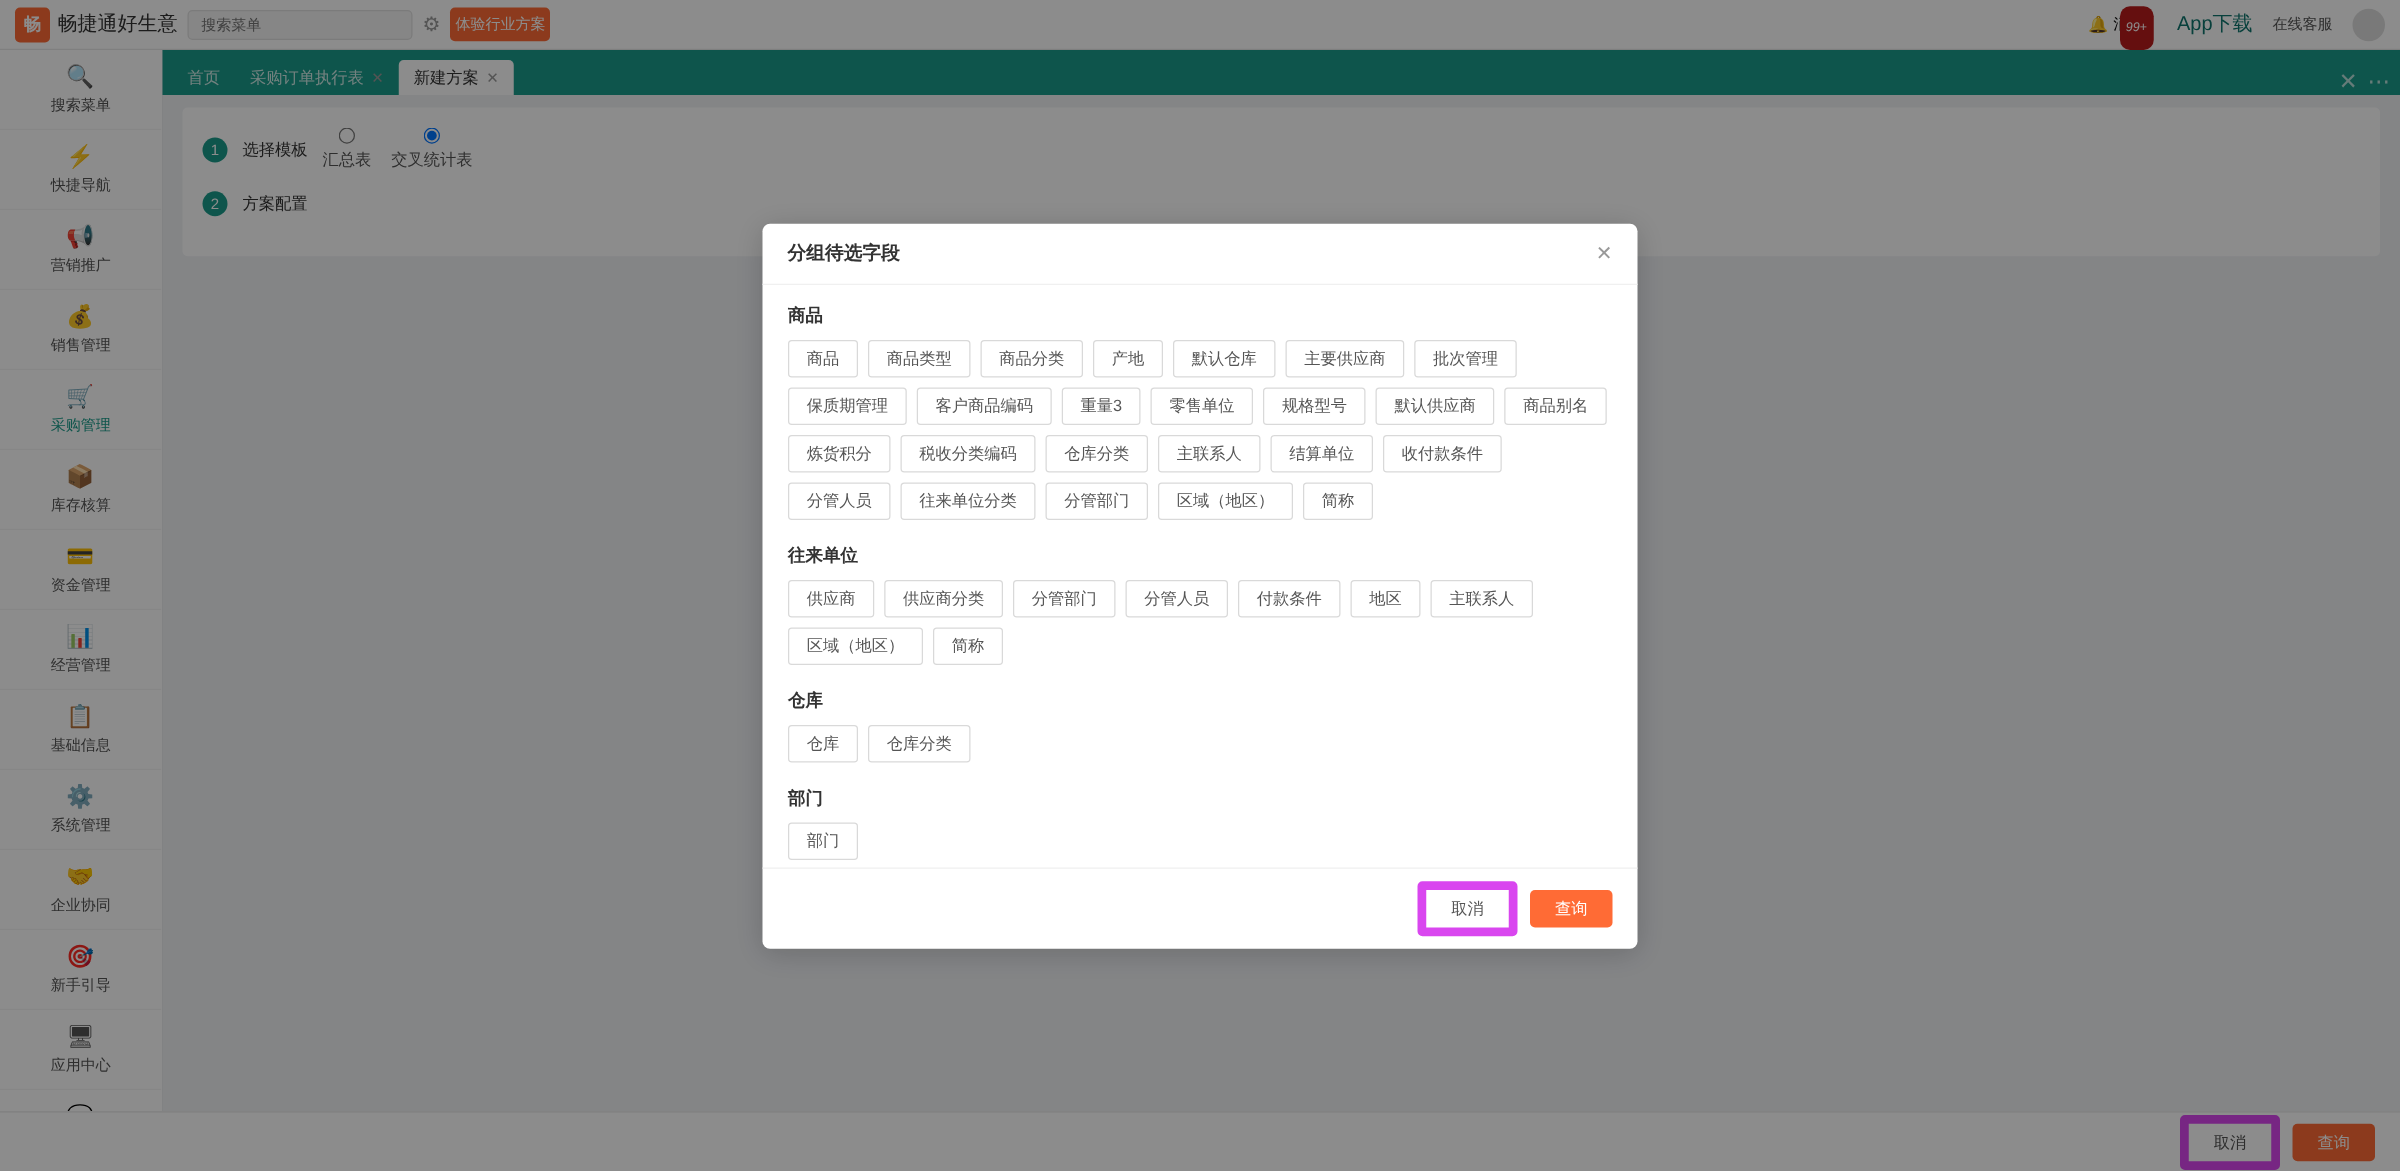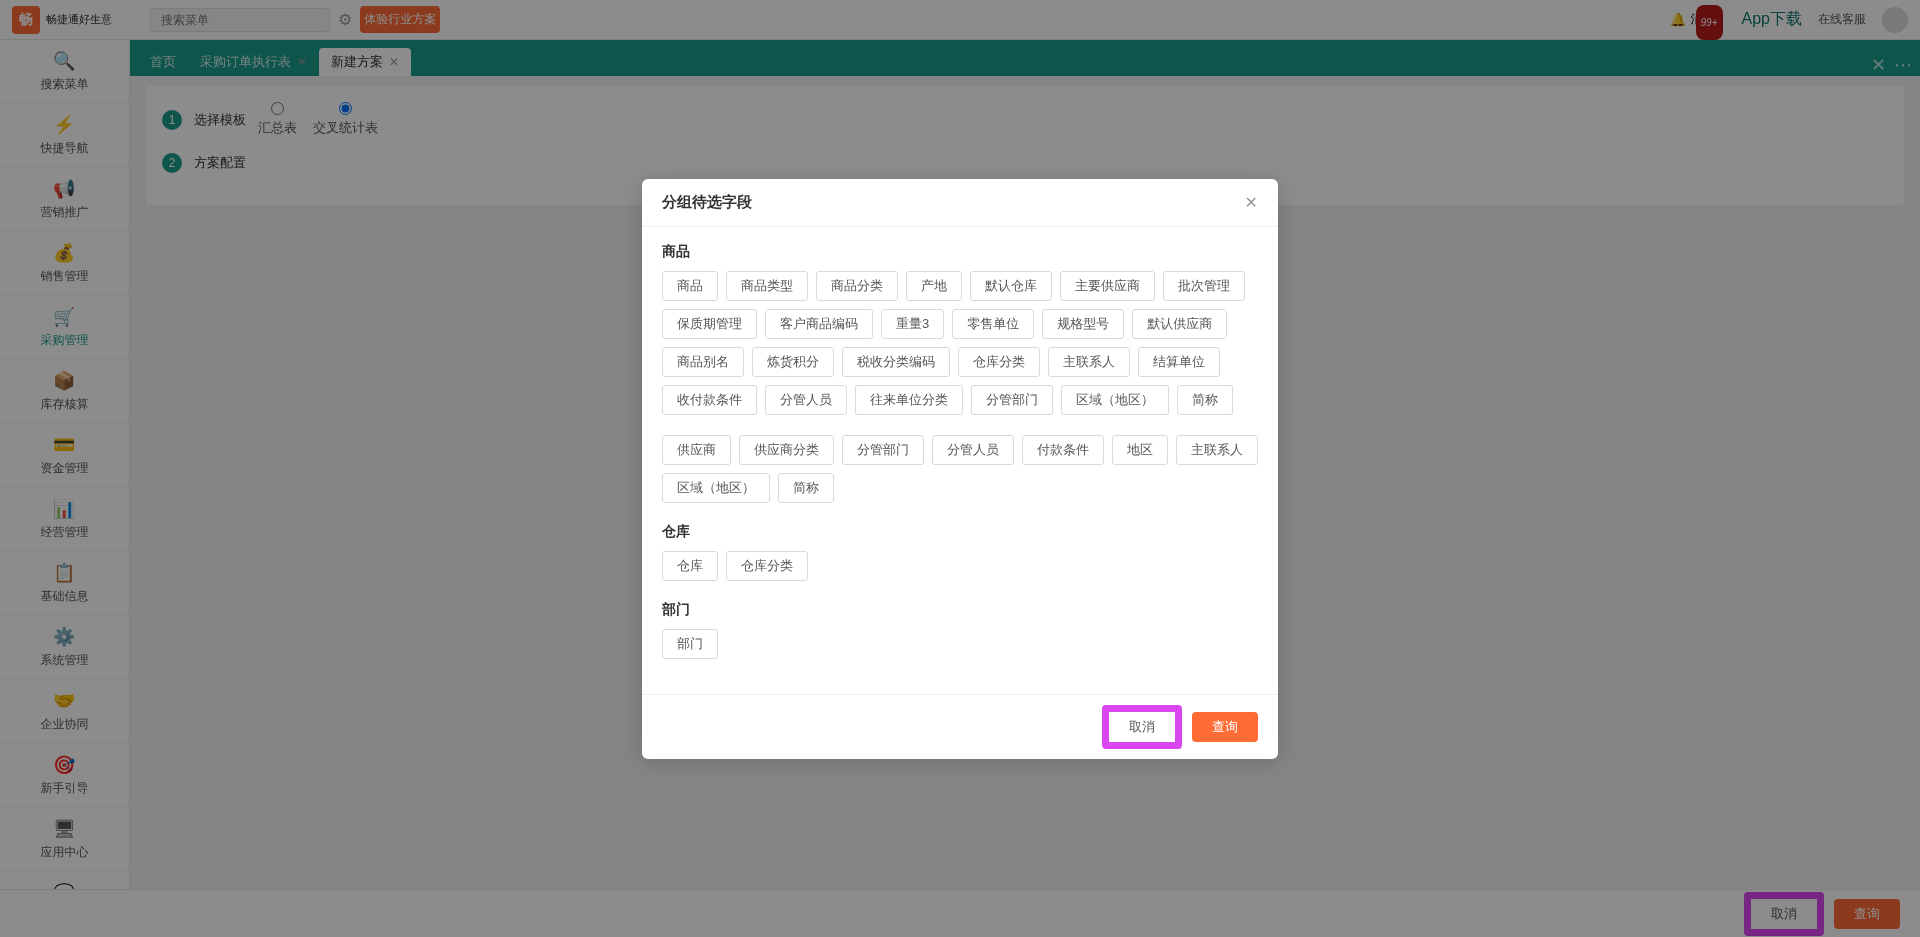--- a/index.html
+++ b/index.html
@@ -24,21 +24,21 @@
       gap: 6px;
       width: 130px;
     }
     .logo-icon {
       width: 28px; height: 28px;
       background: #ff6b35;
       border-radius: 4px;
       display: flex; align-items: center; justify-content: center;
       color: white; font-size: 14px; font-weight: bold;
     }
-    .logo-text { color: #333; font-size: 11px; font-weight: 500; }
+    .logo-text { color: #333; font-size: 16px; font-weight: 500; }
     .search-bar {
       background: #f5f5f5;
       border: 1px solid #e0e0e0;
       border-radius: 4px;
       padding: 4px 10px;
       width: 180px;
       font-size: 12px;
       color: #999;
     }
     .top-actions { margin-left: auto; display: flex; align-items: center; gap: 16px; }
@@ -145,21 +145,21 @@
     }
 
     
     .modal {
       position: fixed;
       top: 50%;
       left: 50%;
       transform: translate(-50%, -50%);
       background: #fff;
       border-radius: 6px;
-      width: 636px;
+      width: 700px;
       max-height: 580px;
       display: flex;
       flex-direction: column;
       z-index: 201;
       box-shadow: 0 4px 24px rgba(0,0,0,0.18);
     }
     .modal-header {
       display: flex;
       align-items: center;
       justify-content: space-between;
@@ -397,20 +397,21 @@
         <span class="field-chip">收付款条件</span>
         <span class="field-chip">分管人员</span>
         <span class="field-chip">往来单位分类</span>
         <span class="field-chip">分管部门</span>
         <span class="field-chip">区域（地区）</span>
         <span class="field-chip">简称</span>
       </div>
     </div>
 
     <div class="field-section">
+      <div class="section-title">往来单位</div>
       <div class="field-grid">
         <span class="field-chip">供应商</span>
         <span class="field-chip">供应商分类</span>
         <span class="field-chip">分管部门</span>
         <span class="field-chip">分管人员</span>
         <span class="field-chip">付款条件</span>
         <span class="field-chip">地区</span>
         <span class="field-chip">主联系人</span>
         <span class="field-chip">区域（地区）</span>
         <span class="field-chip">简称</span>

